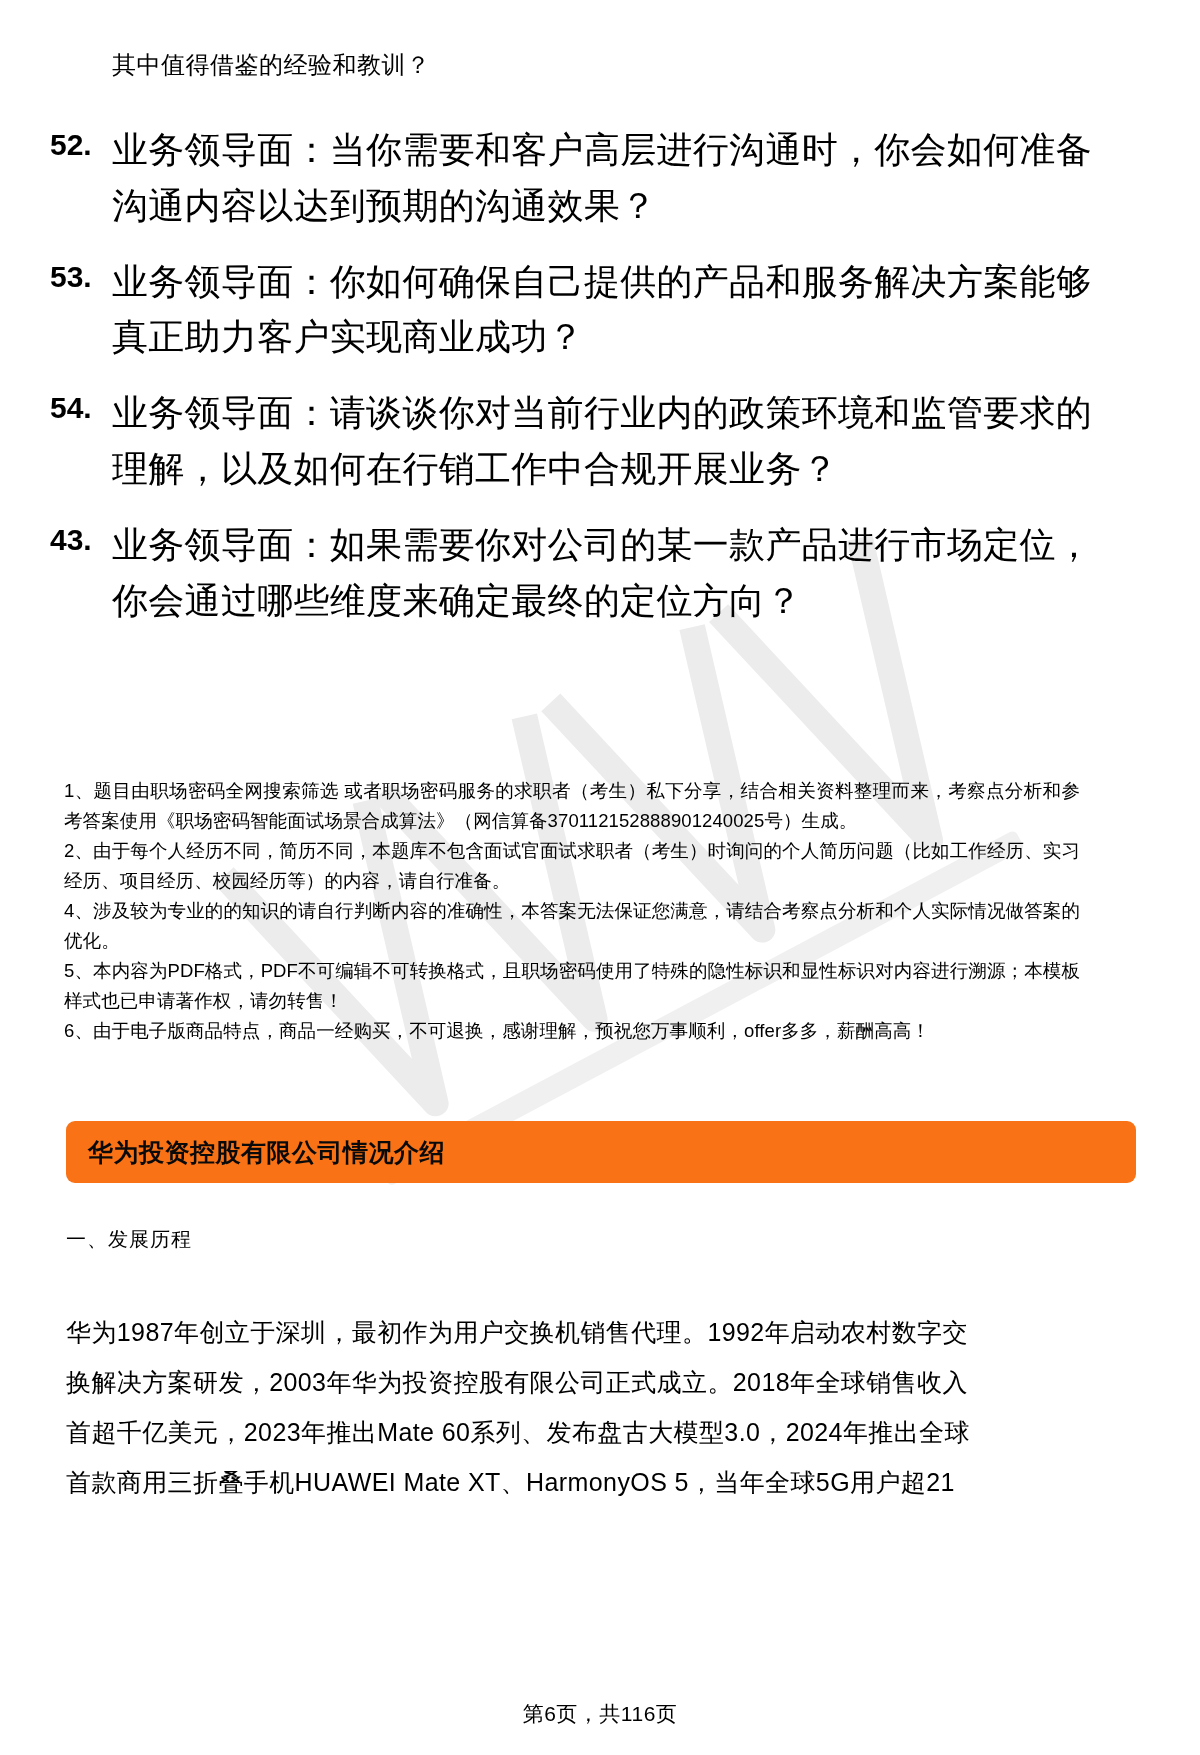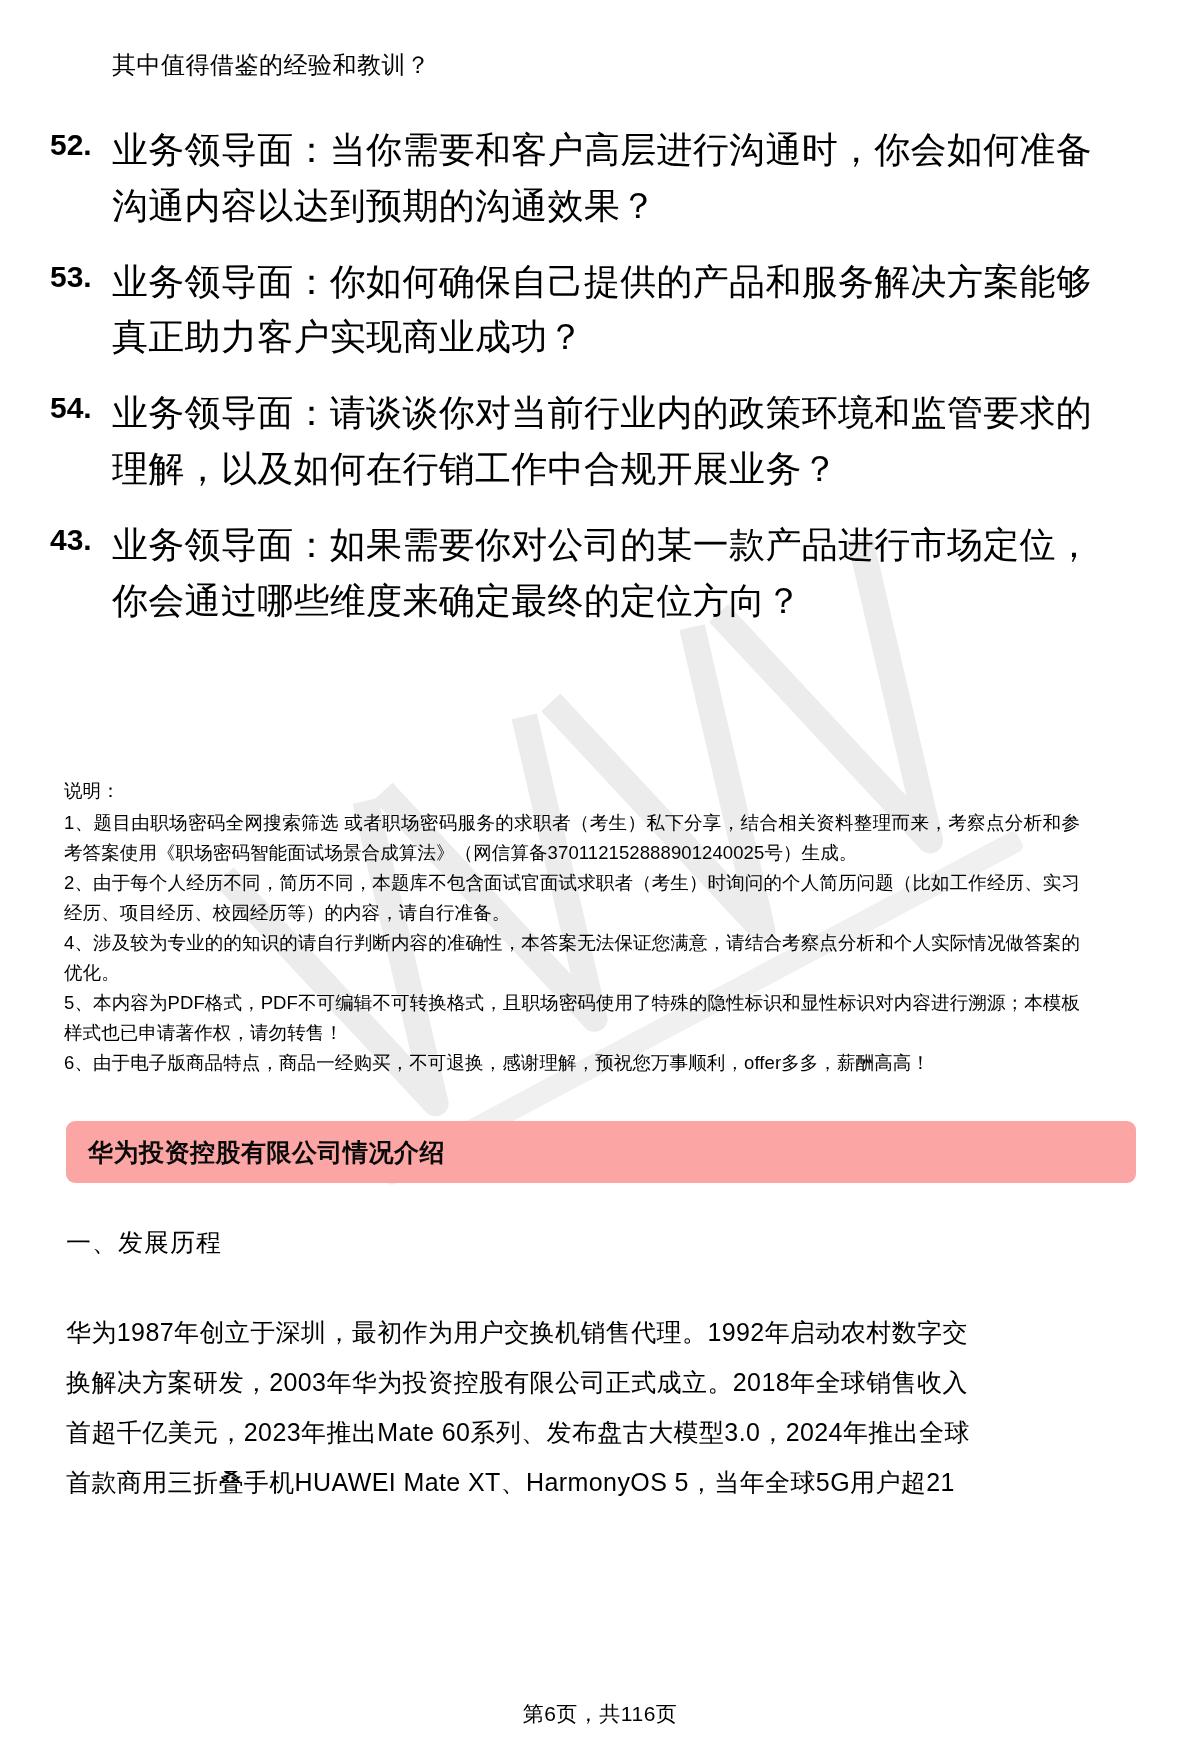--- a/index.html
+++ b/index.html
@@ -86,40 +86,40 @@
   .notes-title { margin-bottom: 2px; }
   .note-line { text-align: justify; text-justify: inter-ideograph; }
 
   
   .banner {
     position: absolute;
     left: 66px;
     top: 1121px;
     width: 1070px;
     height: 62px;
-    background: #fca5a5;
+    background: #f97316;
     border-radius: 9px;
     box-sizing: border-box;
     display: flex;
     align-items: center;
   }
   .banner-text {
     font-size: 25px;
     font-weight: bold;
     color: #0a0a0a;
     padding-left: 22px;
     letter-spacing: 0.5px;
   }
 
   
   .section-heading {
     position: absolute;
     left: 66px;
     top: 1226px;
-    font-size: 25px;
+    font-size: 20px;
     letter-spacing: 1px;
   }
   .body-para {
     position: absolute;
     left: 66px;
     top: 1307px;
     width: 1022px;
     font-size: 25px;
     line-height: 2.0;
     letter-spacing: 0.4px;
@@ -177,21 +177,20 @@
 
     <div class="q-item">
       <div class="q-num">43.</div>
       <div class="q-text">业务领导面：如果需要你对公司的某一款产品进行市场定位，你会通过哪些维度来确定最终的定位方向？</div>
     </div>
 
 
   </div>
 
   <div class="notes">
-    <div class="notes-title">说明：</div>
     <div class="note-line">1、题目由职场密码全网搜索筛选 或者职场密码服务的求职者（考生）私下分享，结合相关资料整理而来，考察点分析和参考答案使用《职场密码智能面试场景合成算法》（网信算备370112152888901240025号）生成。</div>
     <div class="note-line">2、由于每个人经历不同，简历不同，本题库不包含面试官面试求职者（考生）时询问的个人简历问题（比如工作经历、实习经历、项目经历、校园经历等）的内容，请自行准备。</div>
     <div class="note-line">4、涉及较为专业的的知识的请自行判断内容的准确性，本答案无法保证您满意，请结合考察点分析和个人实际情况做答案的优化。</div>
     <div class="note-line">5、本内容为PDF格式，PDF不可编辑不可转换格式，且职场密码使用了特殊的隐性标识和显性标识对内容进行溯源；本模板样式也已申请著作权，请勿转售！</div>
     <div class="note-line">6、由于电子版商品特点，商品一经购买，不可退换，感谢理解，预祝您万事顺利，offer多多，薪酬高高！</div>
   </div>
 
   <div class="banner">
     <div class="banner-text">华为投资控股有限公司情况介绍</div>
   </div>

